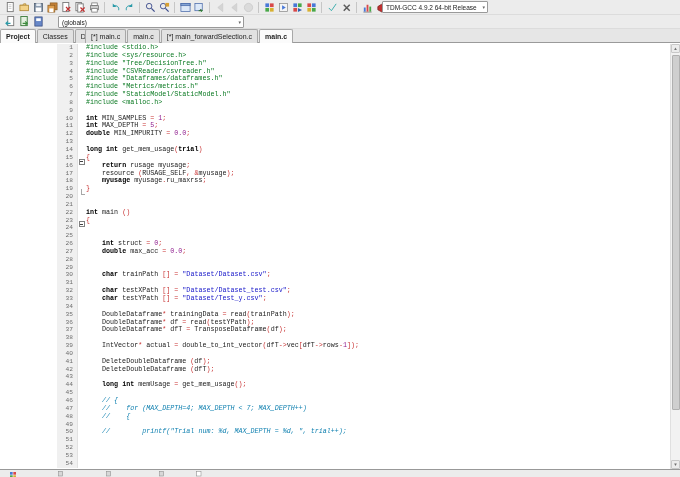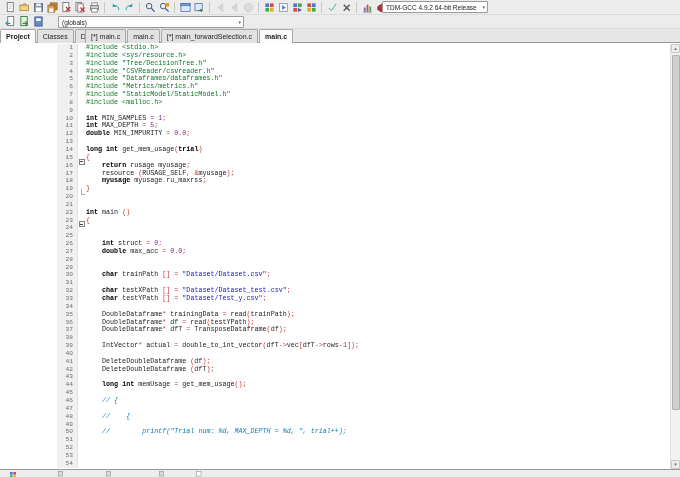--- a/index.html
+++ b/index.html
@@ -334,21 +334,21 @@
         <div class="row"><span class="ln">37</span><span class="fold fmid"></span><span class="code"><span class="t">    DoubleDataframe</span><span class="y">*</span><span class="t"> dfT </span><span class="y">=</span><span class="t"> TransposeDataframe</span><span class="y">(</span><span class="t">df</span><span class="y">);</span></span></div>
         <div class="row"><span class="ln">38</span><span class="fold fmid"></span><span class="code"></span></div>
         <div class="row"><span class="ln">39</span><span class="fold fmid"></span><span class="code"><span class="t">    IntVector</span><span class="y">*</span><span class="t"> actual </span><span class="y">=</span><span class="t"> double_to_int_vector</span><span class="y">(</span><span class="t">dfT</span><span class="y">-&gt;</span><span class="t">vec</span><span class="y">[</span><span class="t">dfT</span><span class="y">-&gt;</span><span class="t">rows</span><span class="y">-</span><span class="n">1</span><span class="y">]);</span></span></div>
         <div class="row"><span class="ln">40</span><span class="fold fmid"></span><span class="code"></span></div>
         <div class="row"><span class="ln">41</span><span class="fold fmid"></span><span class="code"><span class="t">    DeleteDoubleDataframe </span><span class="y">(</span><span class="t">df</span><span class="y">);</span></span></div>
         <div class="row"><span class="ln">42</span><span class="fold fmid"></span><span class="code"><span class="t">    DeleteDoubleDataframe </span><span class="y">(</span><span class="t">dfT</span><span class="y">);</span></span></div>
         <div class="row"><span class="ln">43</span><span class="fold fmid"></span><span class="code"></span></div>
         <div class="row"><span class="ln">44</span><span class="fold fmid"></span><span class="code"><span class="t">    </span><span class="k">long</span><span class="t"> </span><span class="k">int</span><span class="t"> memUsage </span><span class="y">=</span><span class="t"> get_mem_usage</span><span class="y">();</span></span></div>
         <div class="row"><span class="ln">45</span><span class="fold fmid"></span><span class="code"><span class="t">    </span></span></div>
         <div class="row"><span class="ln">46</span><span class="fold fmid"></span><span class="code"><span class="t">    </span><span class="c">// {</span></span></div>
-        <div class="row"><span class="ln">47</span><span class="fold fmid"></span><span class="code"><span class="t">    </span></span></div>
+        <div class="row"><span class="ln">47</span><span class="fold fmid"></span><span class="code"><span class="t">    </span><span class="c">//    for (MAX_DEPTH=4; MAX_DEPTH &lt; 7; MAX_DEPTH++)</span></span></div>
         <div class="row"><span class="ln">48</span><span class="fold fmid"></span><span class="code"><span class="t">    </span><span class="c">//    {</span></span></div>
         <div class="row"><span class="ln">49</span><span class="fold fmid"></span><span class="code"></span></div>
         <div class="row"><span class="ln">50</span><span class="fold fmid"></span><span class="code"><span class="t">    </span><span class="c">//        printf("Trial num: %d, MAX_DEPTH = %d, ", trial++);</span></span></div>
         <div class="row"><span class="ln">51</span><span class="fold fmid"></span><span class="code"></span></div>
         <div class="row"><span class="ln">52</span><span class="fold fmid"></span><span class="code"><span class="t">    </span></span></div>
         <div class="row"><span class="ln">53</span><span class="fold fmid"></span><span class="code"></span></div>
         <div class="row"><span class="ln">54</span><span class="fold fmid"></span><span class="code"><span class="t">    </span></span></div>
       </div>
     <div class="vscroll">
       <div class="sbtn up">▲</div>

